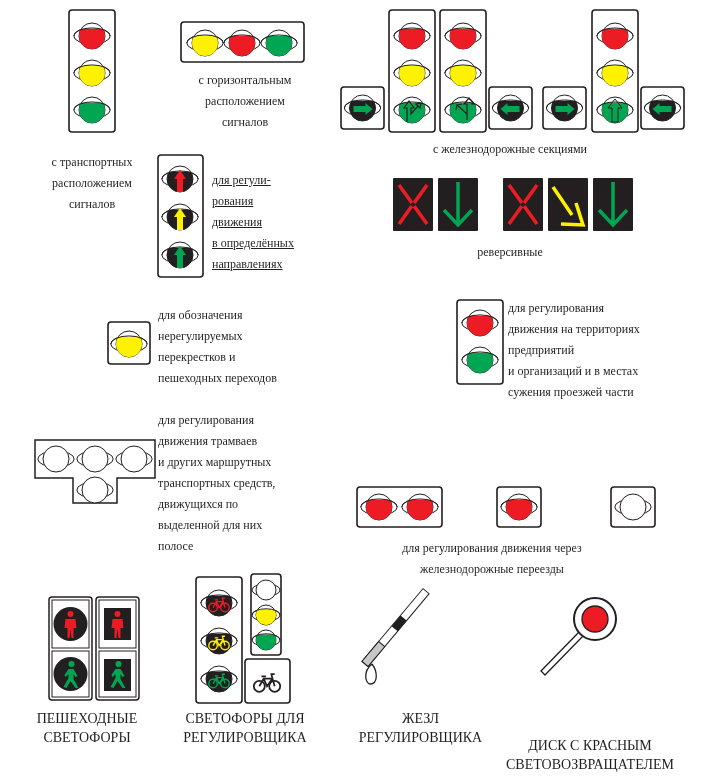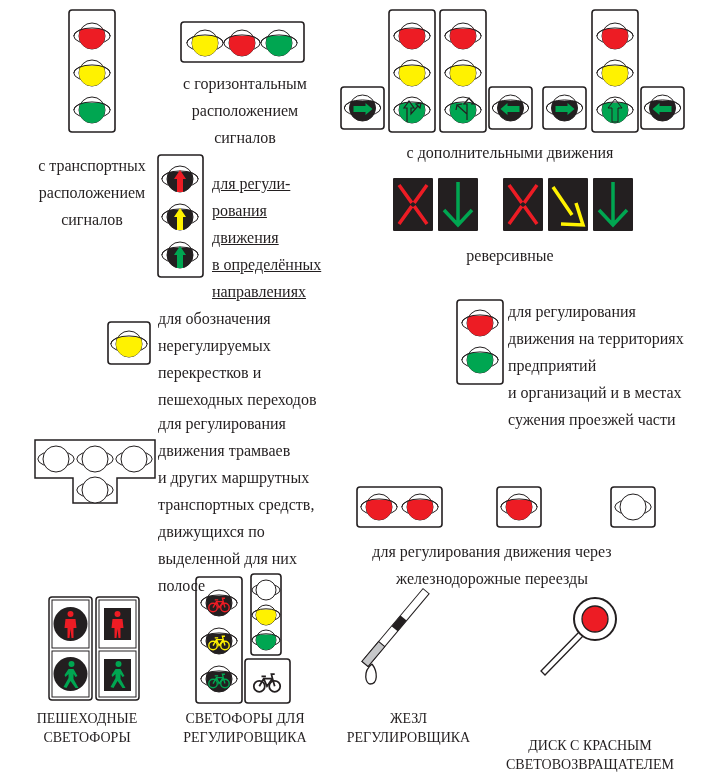--- a/index.html
+++ b/index.html
@@ -1,18 +1,18 @@
 <!DOCTYPE html>
 <html><head>
 <meta charset="utf-8">
 <style>
   html,body{margin:0;padding:0;background:#fff;}
   body{width:710px;height:777px;position:relative;overflow:hidden;font-family:"Liberation Serif","DejaVu Serif",serif;color:#231f20;}
   svg#art{position:absolute;left:0;top:0;}
-  .lbl{position:absolute;font-size:16px;line-height:27px;white-space:pre-line;}
+  .lbl{position:absolute;font-size:12px;line-height:21px;white-space:pre-line;}
   .c{text-align:center;}
   .caps{font-size:14px;line-height:19px;}
 </style>
 </head>
 <body>
 
 <svg id="art" width="710" height="777" viewBox="0 0 710 777" xmlns="http://www.w3.org/2000/svg">
   <defs>
 
     <g id="lensBase">
@@ -334,21 +334,21 @@
 расположением
 сигналов</div>
 <div class="lbl c" style="left:22px;top:152px;width:140px;">с транспортных
 расположением
 сигналов</div>
 <div class="lbl" style="left:212px;top:170px;width:120px;text-decoration:underline;">для регули-
 рования
 движения
 в определённых
 направлениях</div>
-<div class="lbl c" style="left:340px;top:139px;width:340px;">с дополнительными движения</div>
+<div class="lbl c" style="left:340px;top:139px;width:340px;">с железнодорожные секциями</div>
 <div class="lbl c" style="left:420px;top:242px;width:180px;">реверсивные</div>
 <div class="lbl" style="left:158px;top:305px;width:200px;">для обозначения
 нерегулируемых
 перекрестков и
 пешеходных переходов</div>
 <div class="lbl" style="left:508px;top:298px;width:200px;">для регулирования
 движения на территориях
 предприятий
 и организаций и в местах
 сужения проезжей части</div>
@@ -358,16 +358,16 @@
 транспортных средств,
 движущихся по
 выделенной для них
 полосе</div>
 <div class="lbl c" style="left:337px;top:538px;width:310px;">для регулирования движения через
 железнодорожные переезды</div>
 <div class="lbl c caps" style="left:22px;top:709px;width:130px;">ПЕШЕХОДНЫЕ
 СВЕТОФОРЫ</div>
 <div class="lbl c caps" style="left:170px;top:709px;width:150px;">СВЕТОФОРЫ ДЛЯ
 РЕГУЛИРОВЩИКА</div>
-<div class="lbl c caps" style="left:336px;top:709px;width:145px;">ЖЕЗЛ
+<div class="lbl c caps" style="left:348px;top:709px;width:145px;">ЖЕЗЛ
 РЕГУЛИРОВЩИКА</div>
 <div class="lbl c caps" style="left:490px;top:736px;width:200px;">ДИСК С КРАСНЫМ
 СВЕТОВОЗВРАЩАТЕЛЕМ</div>
 
 </body></html>

